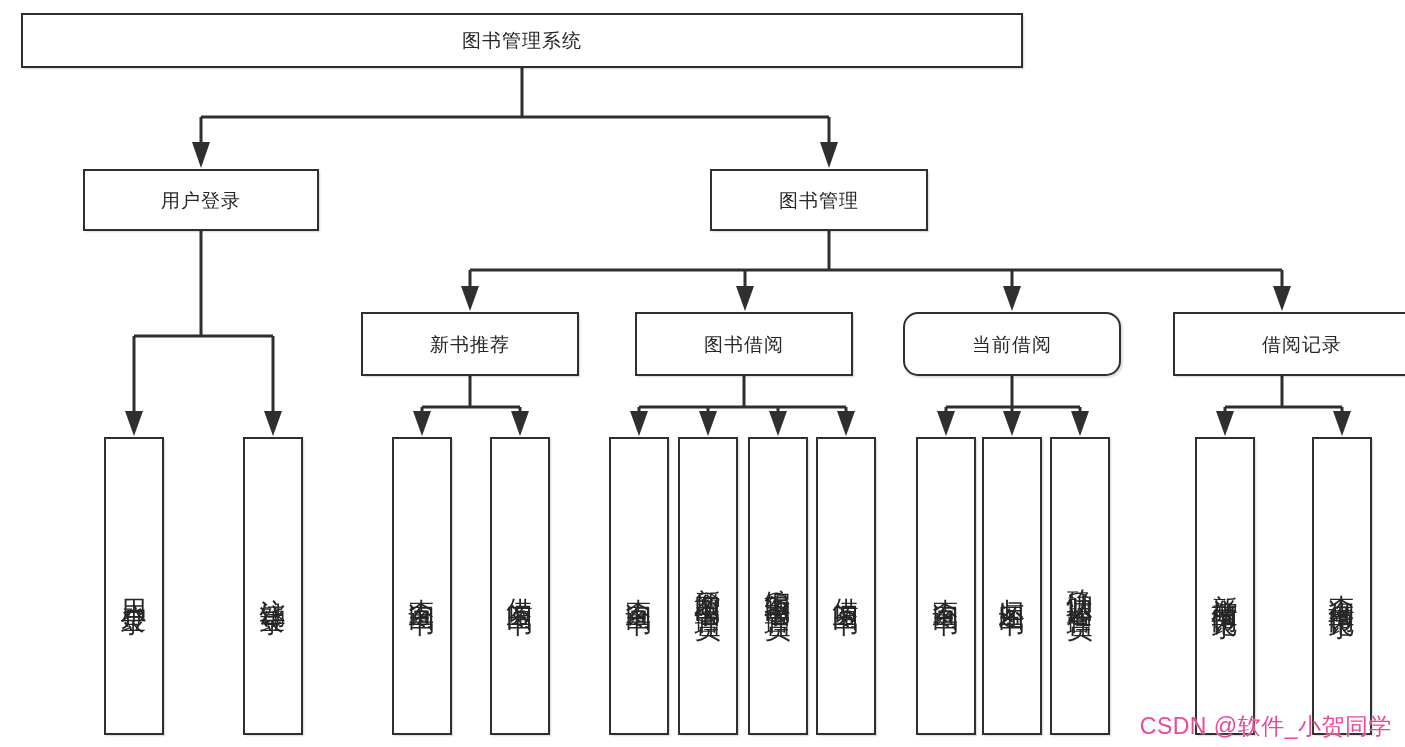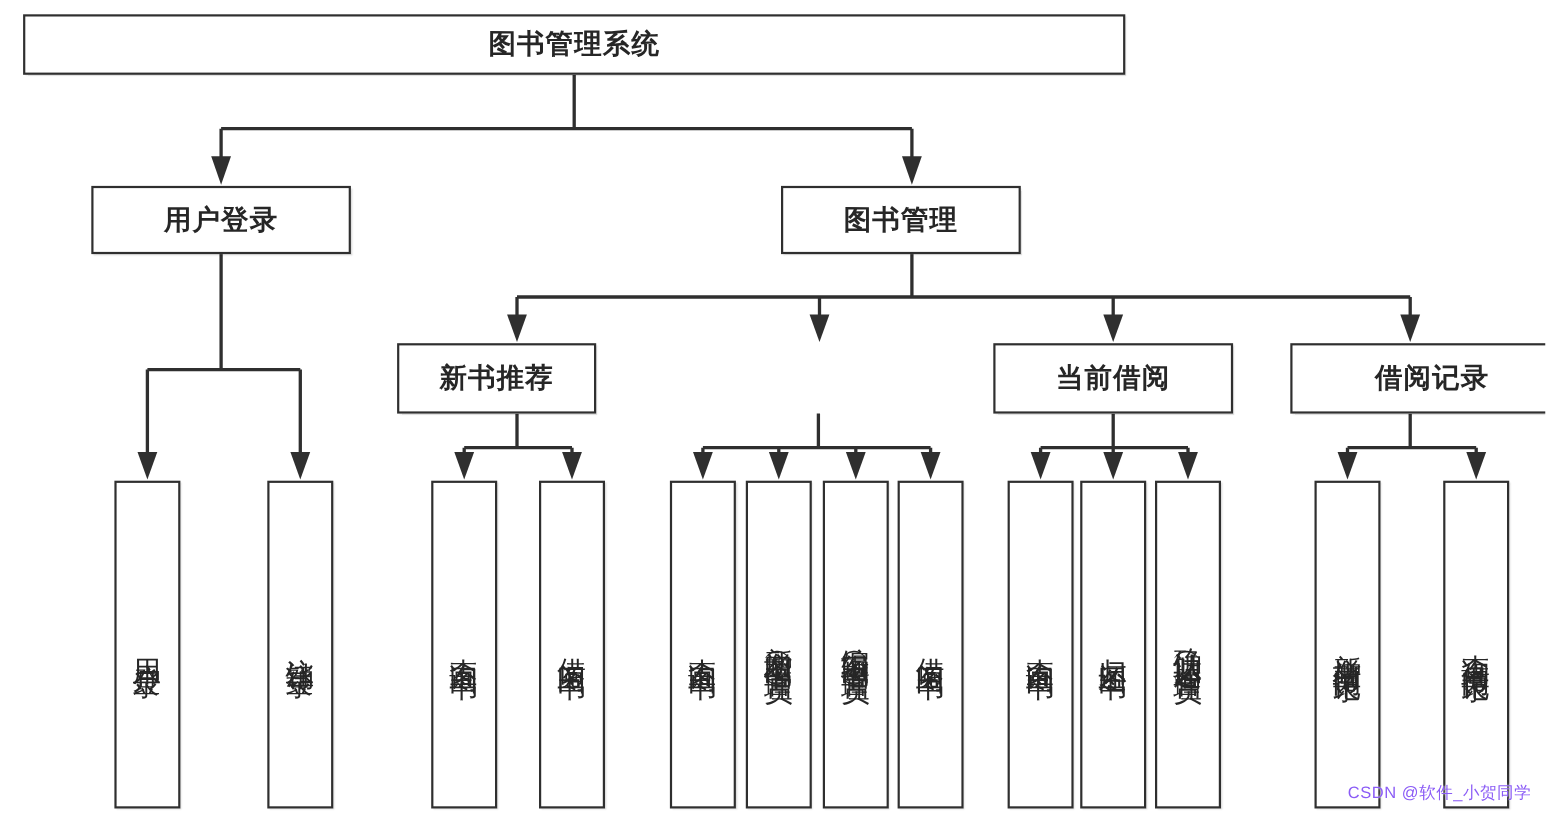--- a/index.html
+++ b/index.html
@@ -26,62 +26,61 @@
     box-sizing: border-box;
     background: #ffffff;
     border: 2.5px solid #2f2f2f;
     box-shadow: 1.5px 1.5px 1.5px rgba(0,0,0,0.12);
     display: flex;
     align-items: center;
     justify-content: center;
     color: #262626;
   }
   .node .hlabel {
-    font-size: 25px;
+    font-size: 19px;
     letter-spacing: 1px;
     white-space: nowrap;
     line-height: 1;
-    font-weight: bold;
   }
   .node .vlabel {
     writing-mode: vertical-rl;
     text-orientation: mixed;
     font-size: 26px;
     letter-spacing: 4px;
     line-height: 1;
     white-space: nowrap;
   }
   
   .n-root      { left: 21px;   top: 13px;  width: 1002px; height: 55px; }
   .n-userlogin { left: 83px;   top: 169px; width: 236px;  height: 62px; }
   .n-bookmgmt  { left: 710px;  top: 169px; width: 218px;  height: 62px; }
-  .n-cat-rec   { left: 361px;  top: 312px; width: 181px;  height: 64px; }
+  .n-cat-rec   { left: 361px;  top: 312px; width: 218px;  height: 64px; }
   .n-cat-bor   { left: 635px;  top: 312px; width: 218px;  height: 64px; }
-  .n-cat-cur   { left: 903px;  top: 312px; width: 218px;  height: 64px; }
+  .n-cat-cur   { left: 903px;  top: 312px; width: 218px;  height: 64px; border-radius: 15px; }
   .n-cat-log   { left: 1173px; top: 312px; width: 258px;  height: 64px; }
   .leaf { top: 437px; width: 60px; height: 298px; }
   .l-1  { left: 104px; }
   .l-2  { left: 243px; }
   .l-3  { left: 392px; }
   .l-4  { left: 490px; }
   .l-5  { left: 609px; }
   .l-6  { left: 678px; }
   .l-7  { left: 748px; }
   .l-8  { left: 816px; }
   .l-9  { left: 916px; }
   .l-10 { left: 982px; }
   .l-11 { left: 1050px; }
   .l-12 { left: 1195px; }
   .l-13 { left: 1312px; }
   .watermark {
     position: absolute;
     right: 13px;
     top: 711px;
-    font-size: 15px;
-    color: #8b5cf6;
+    font-size: 23px;
+    color: #ec4899;
     letter-spacing: 0.5px;
     white-space: nowrap;
     text-shadow: 0 0 2px #ffffff;
     z-index: 5;
   }
 </style>
 </head>
 <body>
 
 <div class="canvas">
@@ -132,20 +131,23 @@
   <div class="node n-userlogin">
     <span class="hlabel">用户登录</span>
   </div>
   <div class="node n-bookmgmt">
     <span class="hlabel">图书管理</span>
   </div>
 
   <div class="node n-cat-rec">
     <span class="hlabel">新书推荐</span>
   </div>
+  <div class="node n-cat-bor">
+    <span class="hlabel">图书借阅</span>
+  </div>
   <div class="node n-cat-cur">
     <span class="hlabel">当前借阅</span>
   </div>
   <div class="node n-cat-log">
     <span class="hlabel">借阅记录</span>
   </div>
 
   <div class="node leaf l-1">
     <span class="vlabel">用户登录</span>
   </div>

